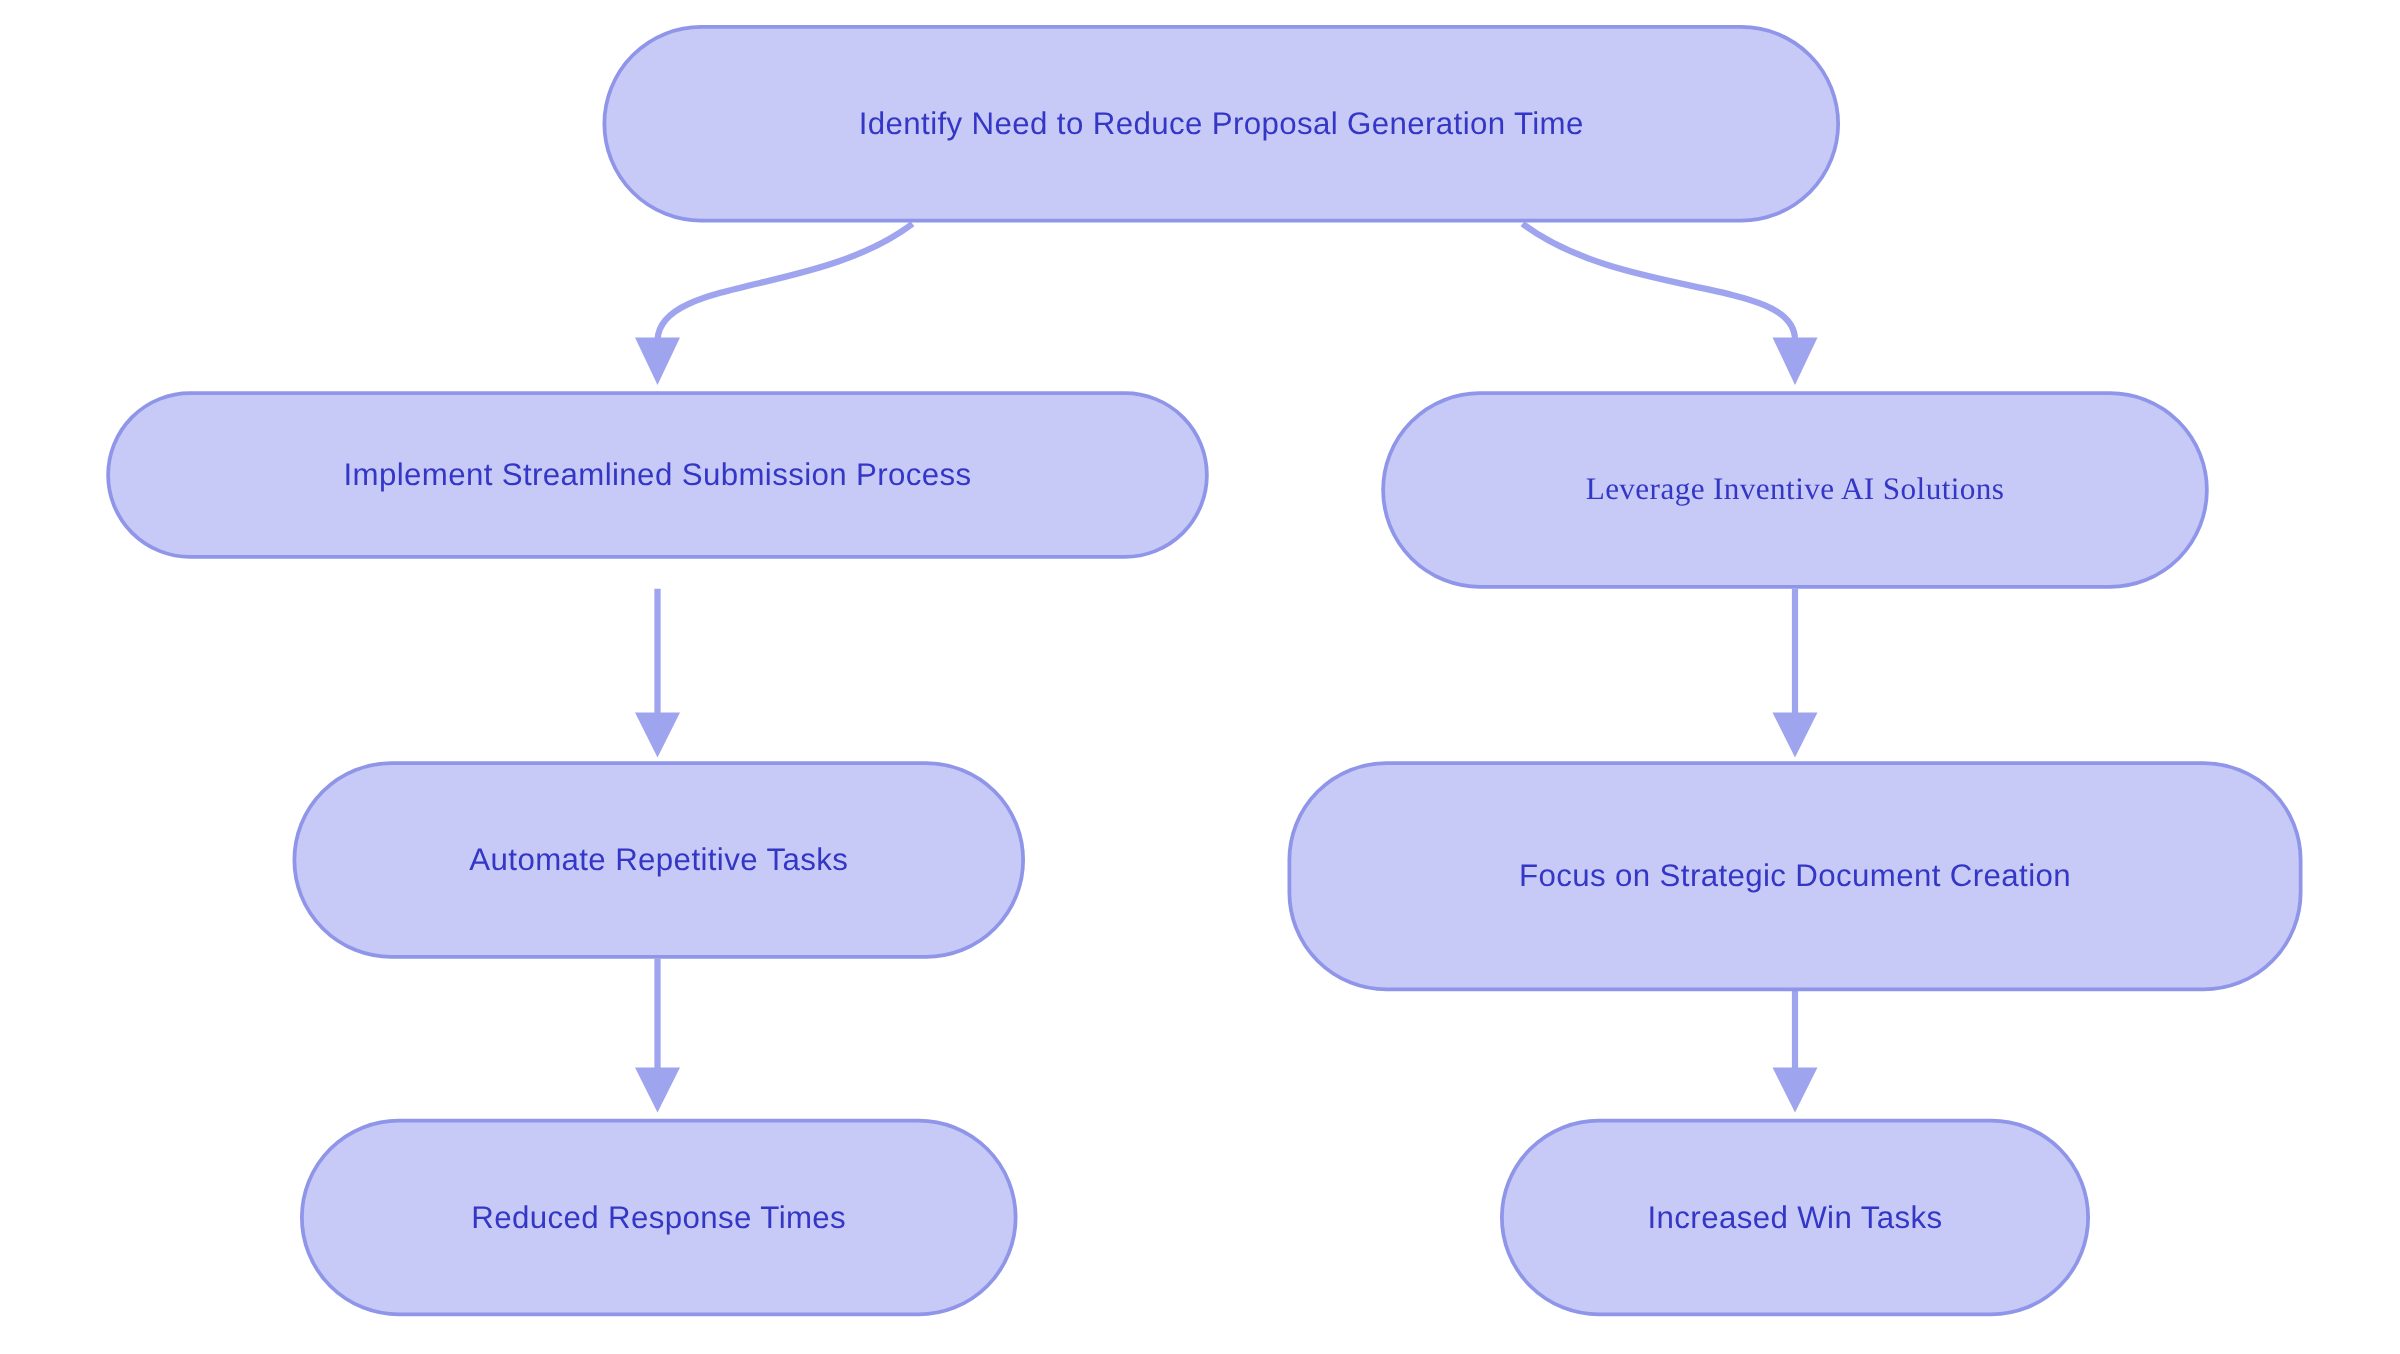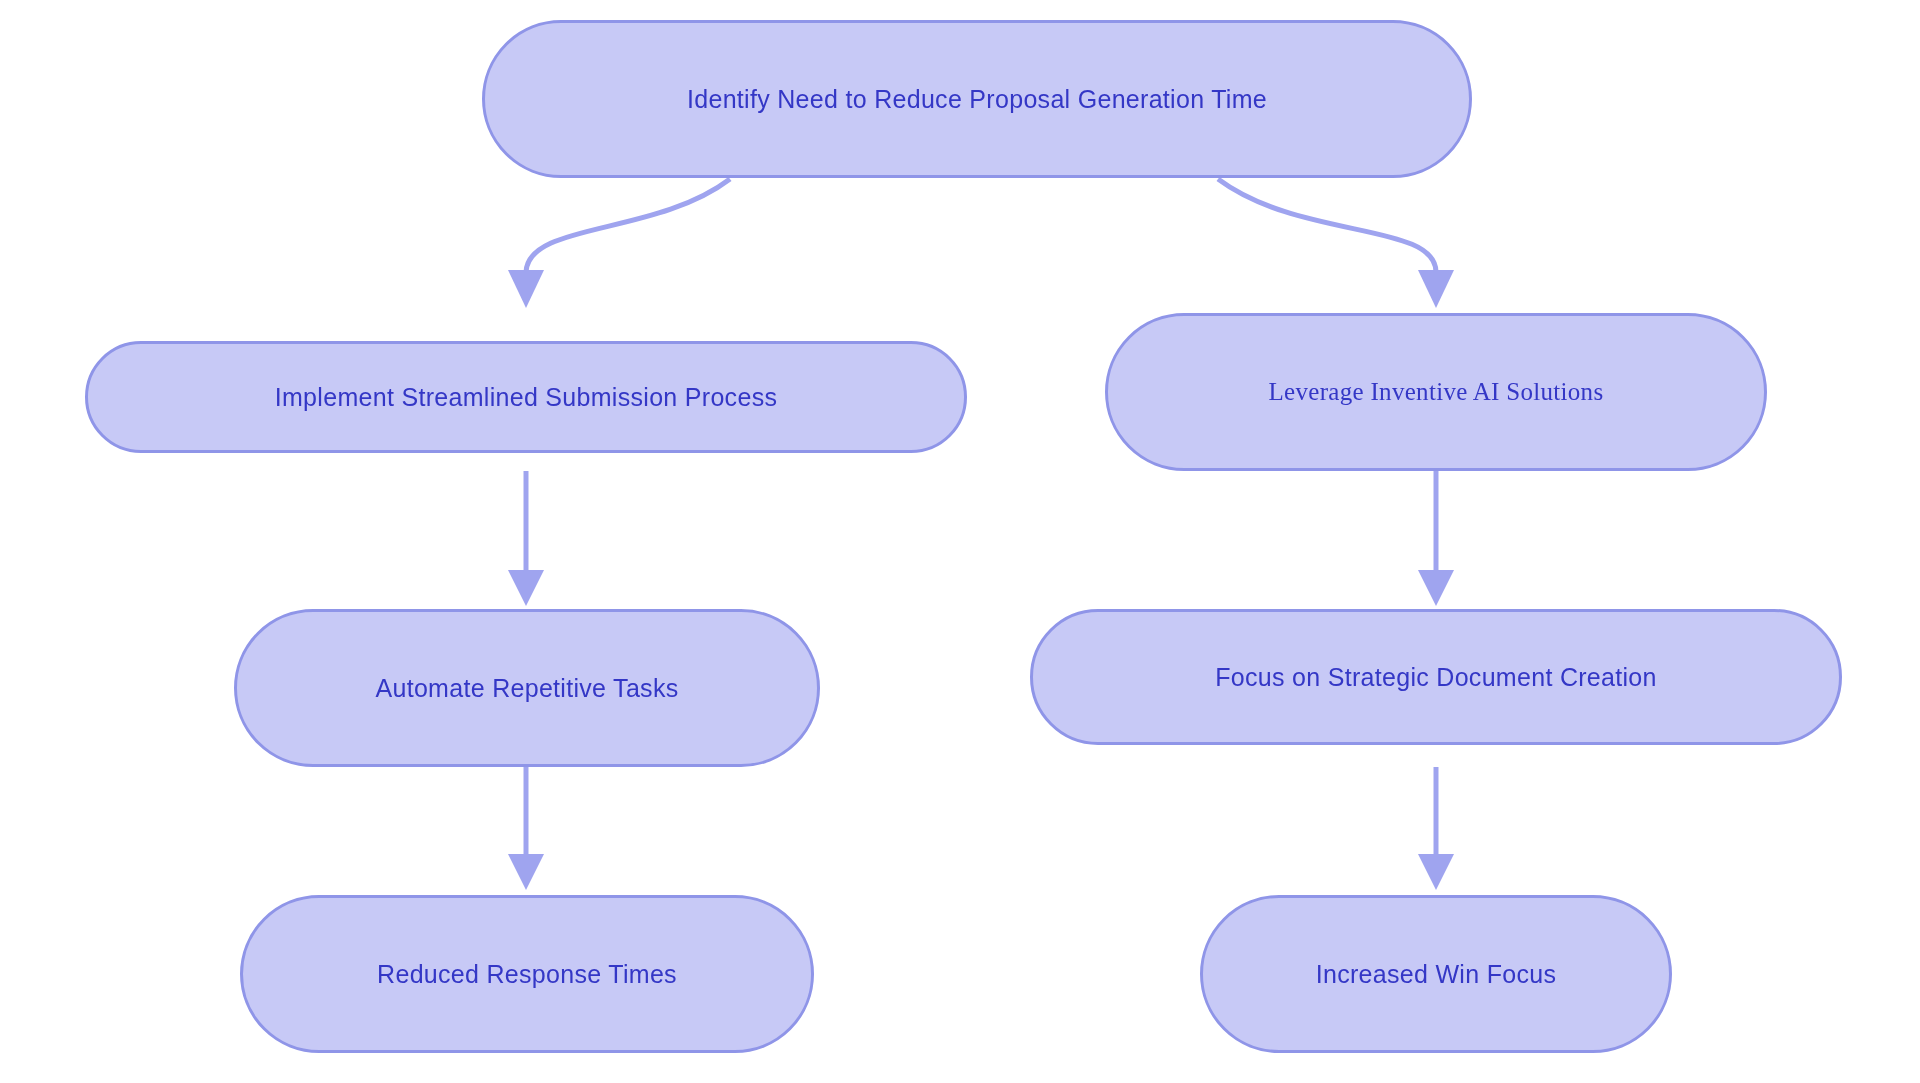--- a/index.html
+++ b/index.html
@@ -40,24 +40,24 @@
     text-align: center;
     background: var(--node-fill, #c7c9f6);
     border: 3px solid var(--node-border, #8f95e8);
     border-radius: 79px;
     color: var(--text, #3437c6);
     font-size: 25px;
     letter-spacing: 0.3px;
     white-space: nowrap;
   }
   .n1 { left: 482px;  top: 20px;  width: 990px; height: 158px; }
-  .n2 { left: 85px;   top: 313px; width: 882px; height: 112px; margin-top: 28px; }
+  .n2 { left: 85px;   top: 313px; width: 882px; height: 134px; }
   .n3 { left: 1105px; top: 313px; width: 662px; height: 158px; font-family: Liberation Serif, serif; }
   .n4 { left: 234px;  top: 609px; width: 586px; height: 158px; }
-  .n5 { left: 1030px; top: 609px; width: 812px; height: 136px; }
+  .n5 { left: 1030px; top: 609px; width: 812px; height: 184px; }
   .n6 { left: 240px;  top: 895px; width: 574px; height: 158px; text-align: right; }
   .n7 { left: 1200px; top: 895px; width: 472px; height: 158px; }
 </style>
 </head>
 <body>
 
 <div class="canvas">
 
   <svg class="edges" viewBox="0 0 1920 1083" xmlns="http://www.w3.org/2000/svg" aria-hidden="true">
 
@@ -98,16 +98,16 @@
 
   <div class="node n5">
     <span>Focus on Strategic Document Creation</span>
   </div>
 
   <div class="node n6">
     <span>Reduced Response Times</span>
   </div>
 
   <div class="node n7">
-    <span>Increased Win Focus</span>
+    <span>Increased Win Tasks</span>
   </div>
 
 </div>
 
 </body></html>

